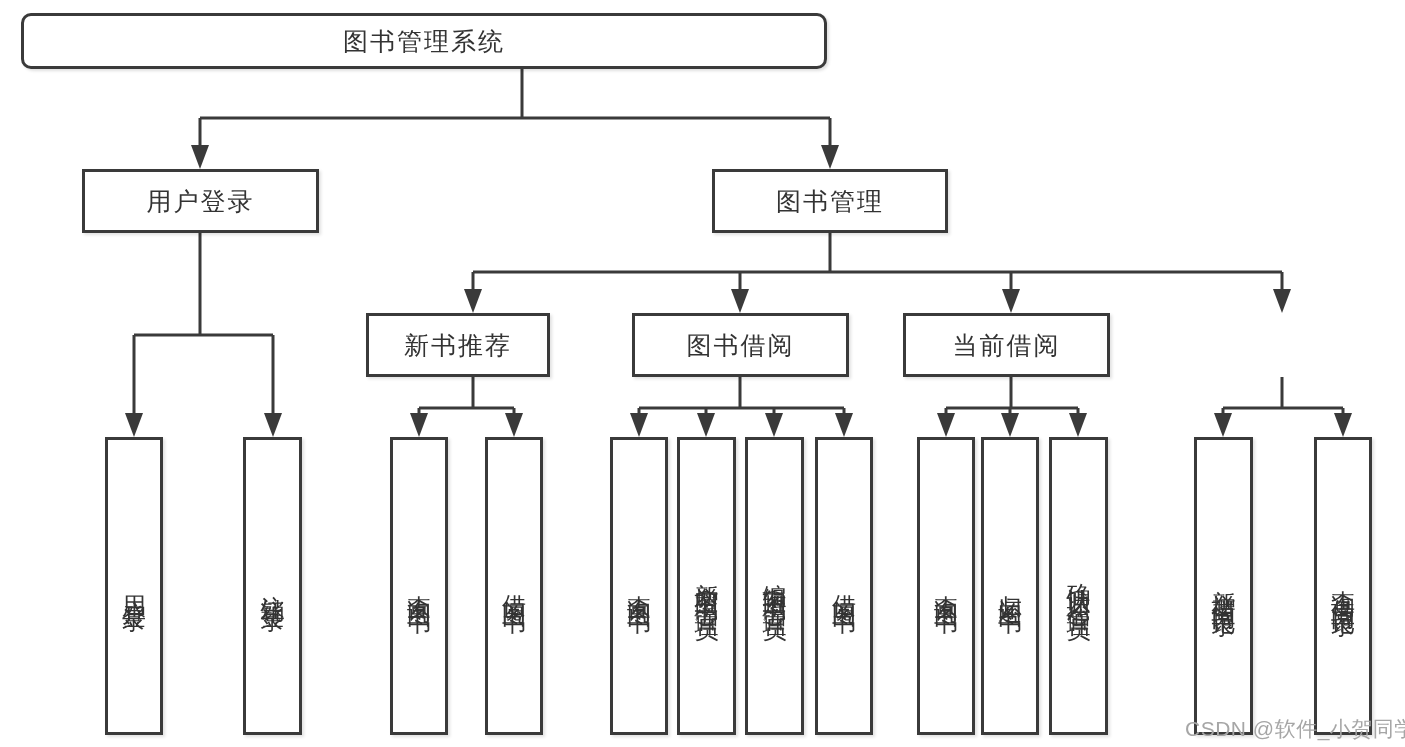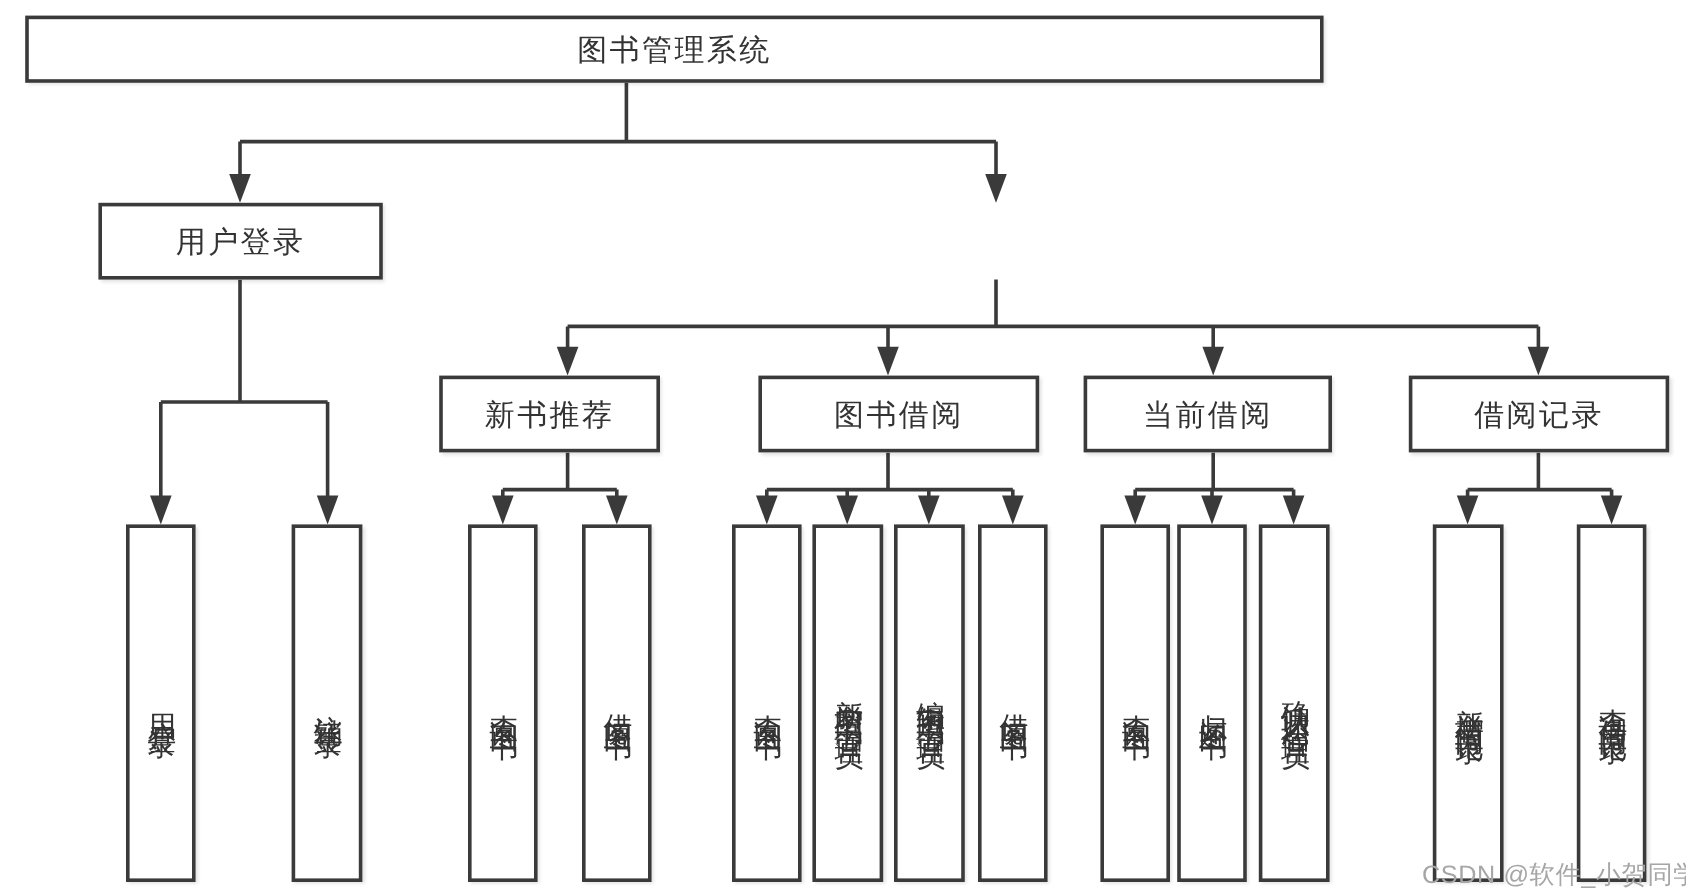--- a/index.html
+++ b/index.html
@@ -59,28 +59,28 @@
       <polygon points="765,413 783,413 774,437"></polygon>
       <polygon points="835,413 853,413 844,437"></polygon>
       <polygon points="937,413 955,413 946,437"></polygon>
       <polygon points="1001,413 1019,413 1010,437"></polygon>
       <polygon points="1069,413 1087,413 1078,437"></polygon>
       <polygon points="1214,413 1232,413 1223,437"></polygon>
       <polygon points="1334,413 1352,413 1343,437"></polygon>
     </g>
   </svg>
 
-  <div class="node hbox" style="left:21px; top:13px; width:1082px; height:56px;">图书管理系统</div>
+  <div class="node hbox" style="left:21px; top:13px; width:806px; height:56px;border-radius:10px;">图书管理系统</div>
 
   <div class="node hbox" style="left:82px; top:169px; width:237px; height:64px;">用户登录</div>
+  <div class="node hbox" style="left:712px; top:169px; width:236px; height:64px;">图书管理</div>
 
   <div class="node hbox" style="left:366px; top:313px; width:184px; height:64px;">新书推荐</div>
-  <div class="node hbox" style="left:632px; top:313px; width:234px; height:64px;">图书借阅</div>
+  <div class="node hbox" style="left:632px; top:313px; width:217px; height:64px;">图书借阅</div>
   <div class="node hbox" style="left:903px; top:313px; width:207px; height:64px;">当前借阅</div>
-  <div class="node hbox" style="left:1174px; top:313px; width:217px; height:64px;">借阅记录</div>
 
   <div class="node vbox" style="left:105px; top:437px; width:58px; height:298px;">用户登录</div>
   <div class="node vbox" style="left:243px; top:437px; width:59px; height:298px;">注销登录</div>
 
   <div class="node vbox" style="left:390px; top:437px; width:58px; height:298px;">查询图书</div>
   <div class="node vbox" style="left:485px; top:437px; width:58px; height:298px;">借阅图书</div>
 
   <div class="node vbox" style="left:610px; top:437px; width:58px; height:298px;">查询图书</div>
   <div class="node vbox" style="left:677px; top:437px; width:59px; height:298px;">新增图书（管理员）</div>
   <div class="node vbox" style="left:745px; top:437px; width:59px; height:298px;">编辑图书（管理员）</div>

